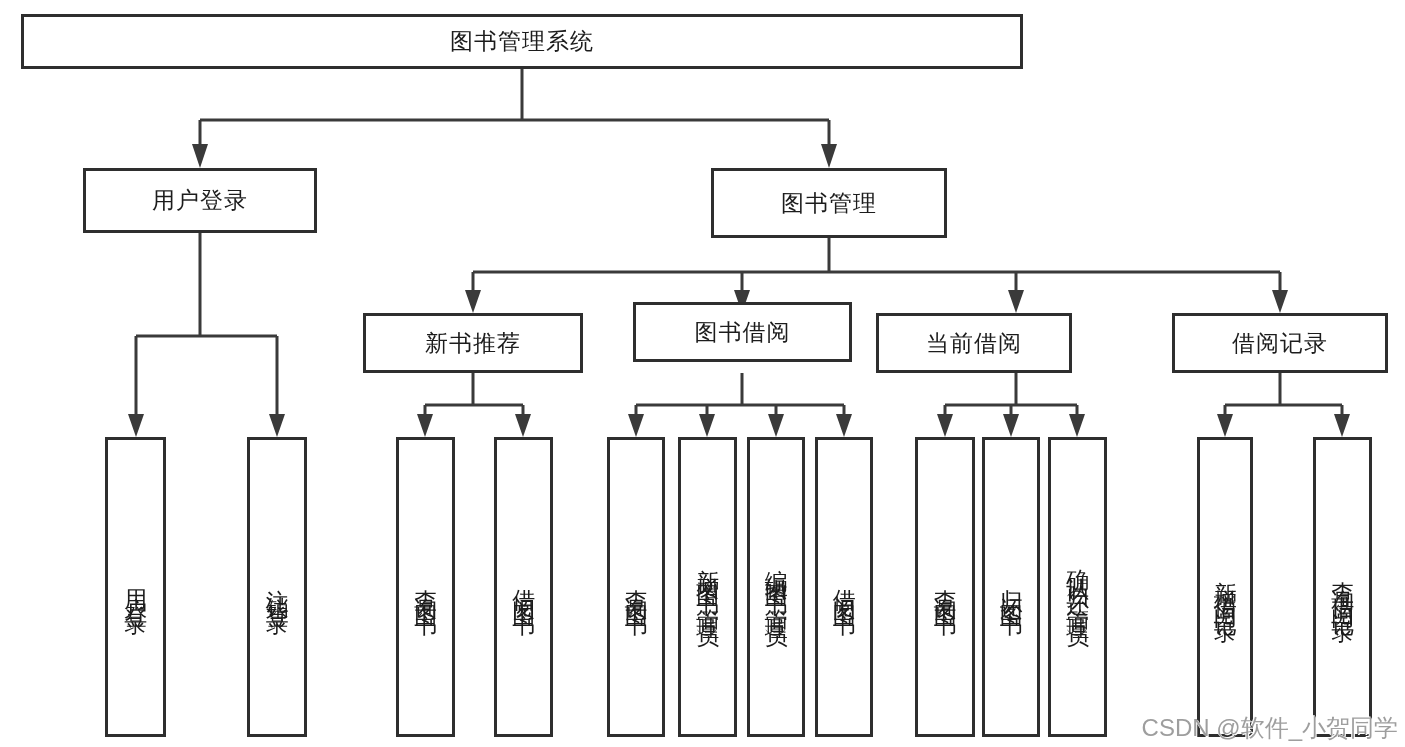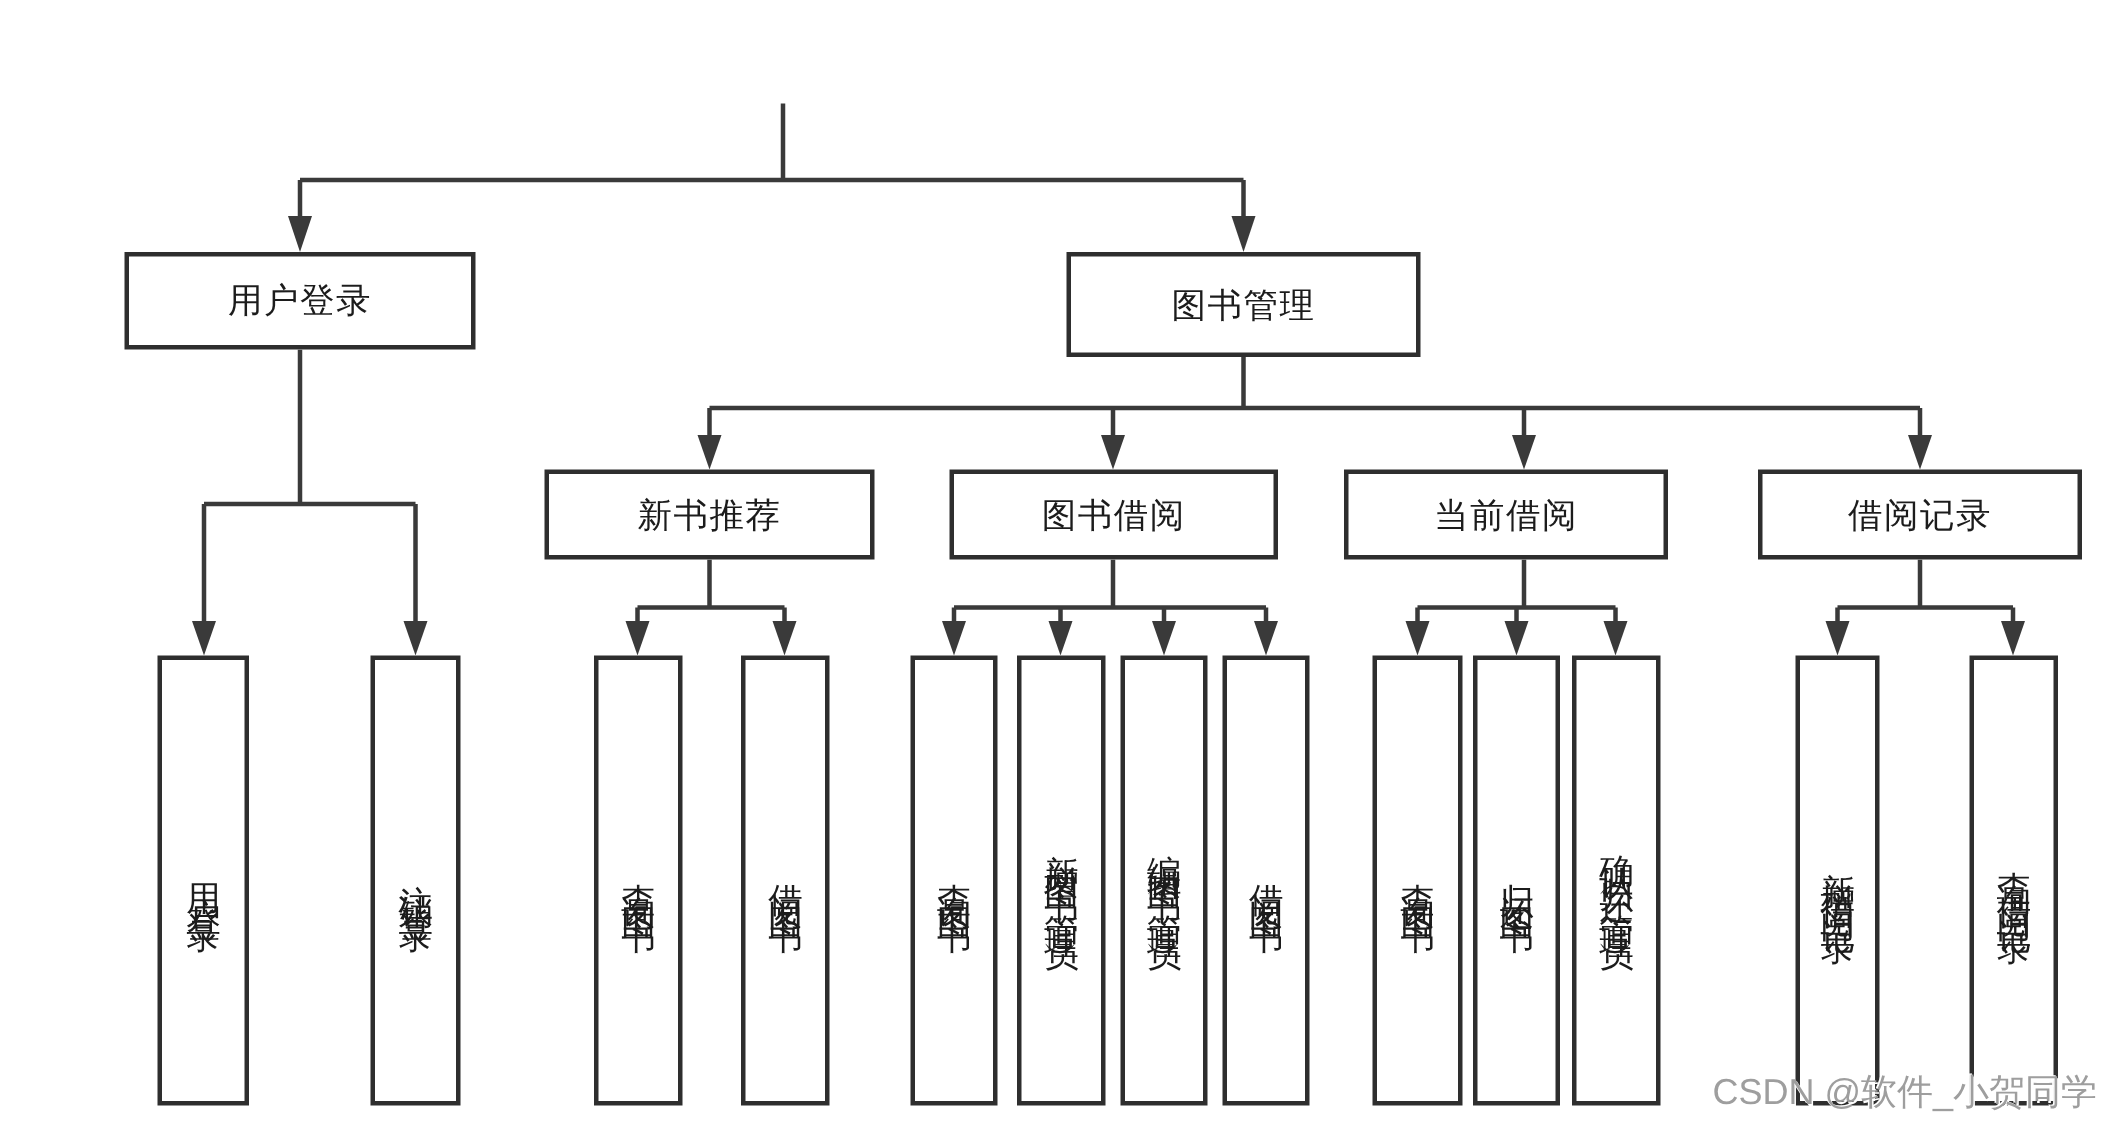--- a/index.html
+++ b/index.html
@@ -83,35 +83,38 @@
       <polygon points="768,414 784,414 776,437"></polygon>
       <polygon points="836,414 852,414 844,437"></polygon>
       <polygon points="937,414 953,414 945,437"></polygon>
       <polygon points="1003,414 1019,414 1011,437"></polygon>
       <polygon points="1069,414 1085,414 1077,437"></polygon>
       <polygon points="1217,414 1233,414 1225,437"></polygon>
       <polygon points="1334,414 1350,414 1342,437"></polygon>
     </g>
   </svg>
 
+  <div class="node" style="left:21px; top:14px; width:1002px; height:55px;">
+    <span>图书管理系统</span>
+  </div>
 
   <div class="node" style="left:83px; top:168px; width:234px; height:65px;">
     <span>用户登录</span>
   </div>
   <div class="node" style="left:711px; top:168px; width:236px; height:70px;">
     <span>图书管理</span>
   </div>
 
   <div class="node" style="left:363px; top:313px; width:220px; height:60px;">
     <span>新书推荐</span>
   </div>
-  <div class="node" style="left:633px; top:313px; width:219px; height:60px;">
+  <div class="node" style="left:633px; top:302px; width:219px; height:60px;">
     <span>图书借阅</span>
   </div>
-  <div class="node" style="left:896px; top:313px; width:216px; height:60px;">
+  <div class="node" style="left:876px; top:313px; width:196px; height:60px;">
     <span>当前借阅</span>
   </div>
   <div class="node" style="left:1172px; top:313px; width:216px; height:60px;">
     <span>借阅记录</span>
   </div>
 
   <div class="node leaf" style="left:105px; top:437px; width:61px; height:300px;">
     <span class="vtext">用户登录</span>
   </div>
   <div class="node leaf" style="left:247px; top:437px; width:60px; height:300px;">

